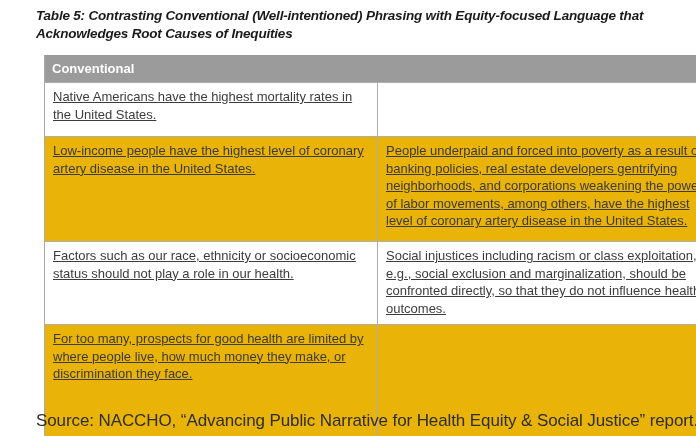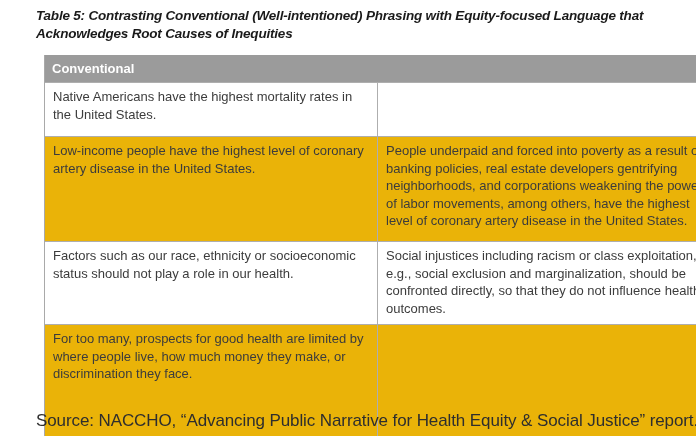--- a/index.html
+++ b/index.html
@@ -56,20 +56,21 @@
   .col-1 { width: 333px; flex: 0 0 333px; }
   .col-2 { width: 331px; flex: 1 1 auto; }
   .row {
     display: flex;
     border-top: 1px solid #aeaeae;
   }
   .row.shaded { background: #eab308; }
   .row .cell {
     box-sizing: border-box;
     padding: 5px 4px 7px 8px;
+    text-decoration: underline;
   }
   .row .cell.col-1 { border-right: 1px solid #aeaeae; }
   .row-1 { min-height: 53px; }
   .row-2 { min-height: 104px; }
   .row-3 { min-height: 82px; }
   .row-4 { min-height: 79px; flex-direction: column; }
   .source {
     position: absolute;
     left: 8px;
     top: 411px;

